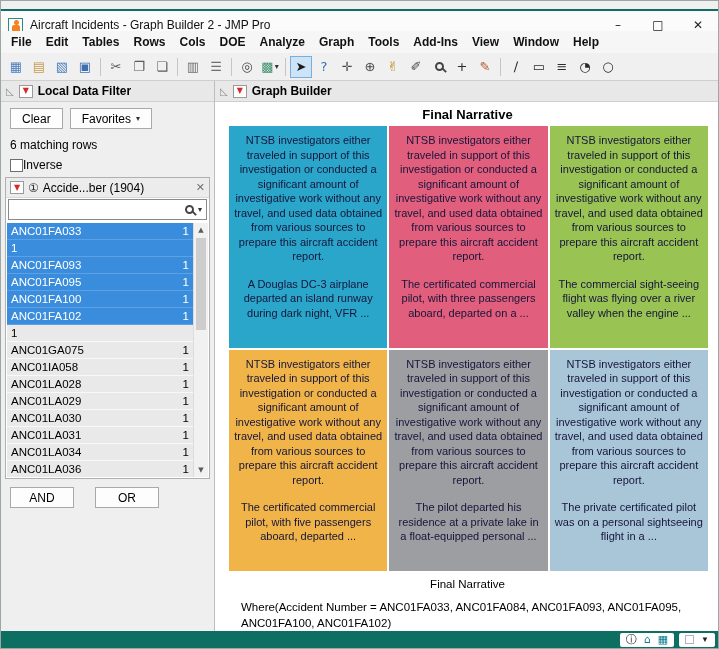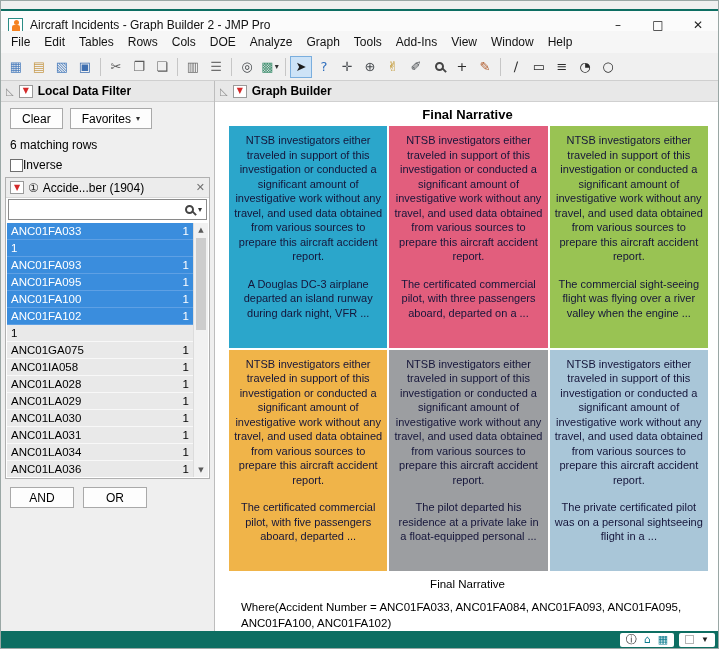--- a/index.html
+++ b/index.html
@@ -15,21 +15,21 @@
               border-top:2px solid #0d6e62; display:flex; align-items:center; padding-left:7px; gap:7px; }
   .jmp-icon { width:15px; height:15px; border:1px solid #2a8c85; background:#fff; position:relative; flex:0 0 auto; }
   .jmp-icon::before { content:""; position:absolute; top:1px; left:5px; width:5px; height:5px; border-radius:50%; background:#f58220; }
   .jmp-icon::after  { content:""; position:absolute; bottom:1px; left:3px; width:8px; height:6px; background:#f58220; border-radius:2px 2px 0 0; }
   .title-text { font-size:12px; color:#111; white-space:nowrap; }
   .win-controls { margin-left:auto; display:flex; height:100%; }
   .win-btn { width:40px; display:flex; align-items:center; justify-content:center; font-size:12px; color:#222; }
 
   
   .menubar { position:absolute; top:30px; left:0; right:0; height:22px; background:#f6f6f6;
-             display:flex; align-items:center; padding-left:3px; }
+             display:flex; align-items:center; padding-left:3px;font-weight:bold; }
   .menu-item { font-size:12px; padding:3px 7px; color:#111; white-space:nowrap; }
 
   
   .toolbar { position:absolute; top:52px; left:0; right:0; height:28px; background:#f0f0f0;
              border-bottom:1px solid #cfcfcf; display:flex; align-items:center; padding-left:4px; gap:1px; }
   .tb-btn { height:22px; min-width:22px; display:inline-flex; align-items:center; justify-content:center;
             border:1px solid transparent; }
   .tb-selected { background:#cde3f7; border:1px solid #7aaede; }
   .tb-glyph { font-size:13px; line-height:1; }
   .tb-caret { font-size:8px; color:#333; margin-left:1px; }
@@ -71,21 +71,21 @@
   .fb-list { position:absolute; top:45px; bottom:1px; left:1px; right:16px; overflow:hidden; background:#fff; }
   .flt-row { height:17px; display:flex; align-items:center; font-size:11.5px; background:#e9e9e9;
              border-bottom:1px solid #f8f8f8; padding:0 4px; color:#000; }
   .flt-row.sel { background:#3a8ddd; color:#fff; border-bottom-color:#5ea0e4; }
   .flt-label { flex:1; white-space:nowrap; overflow:hidden; }
   .fb-scroll { position:absolute; top:45px; bottom:1px; right:1px; width:15px; background:#f1f1f1; border-left:1px solid #dcdcdc; }
   .sb-up, .sb-down { position:absolute; left:0; right:0; height:14px; display:flex; align-items:center;
                      justify-content:center; font-size:7px; color:#5a5a5a; background:#f1f1f1; }
   .sb-up { top:0; } .sb-down { bottom:0; }
   .sb-thumb { position:absolute; top:15px; left:2px; right:2px; height:92px; background:#cdcdcd; }
-  .lp-andor { position:absolute; top:406px; left:9px; display:flex; gap:9px; }
+  .lp-andor { position:absolute; top:406px; left:9px; display:flex; gap:21px; }
   .lp-andor .btn { width:64px; }
 
   
   .graph-panel { position:absolute; top:80px; left:214px; width:505px; height:552px; background:#fff; }
   .chart-title { position:absolute; top:26px; left:0; right:0; text-align:center;
                  font-weight:bold; font-size:13px; color:#000; }
   .cell-grid { position:absolute; top:45px; left:14px; width:479px; height:445px;
                display:grid; grid-template-columns:repeat(3,1fr); grid-template-rows:1fr 1fr;
                gap:2px; background:#fff; }
   .cell { padding:7px 5px; display:flex; flex-direction:column; align-items:center;

